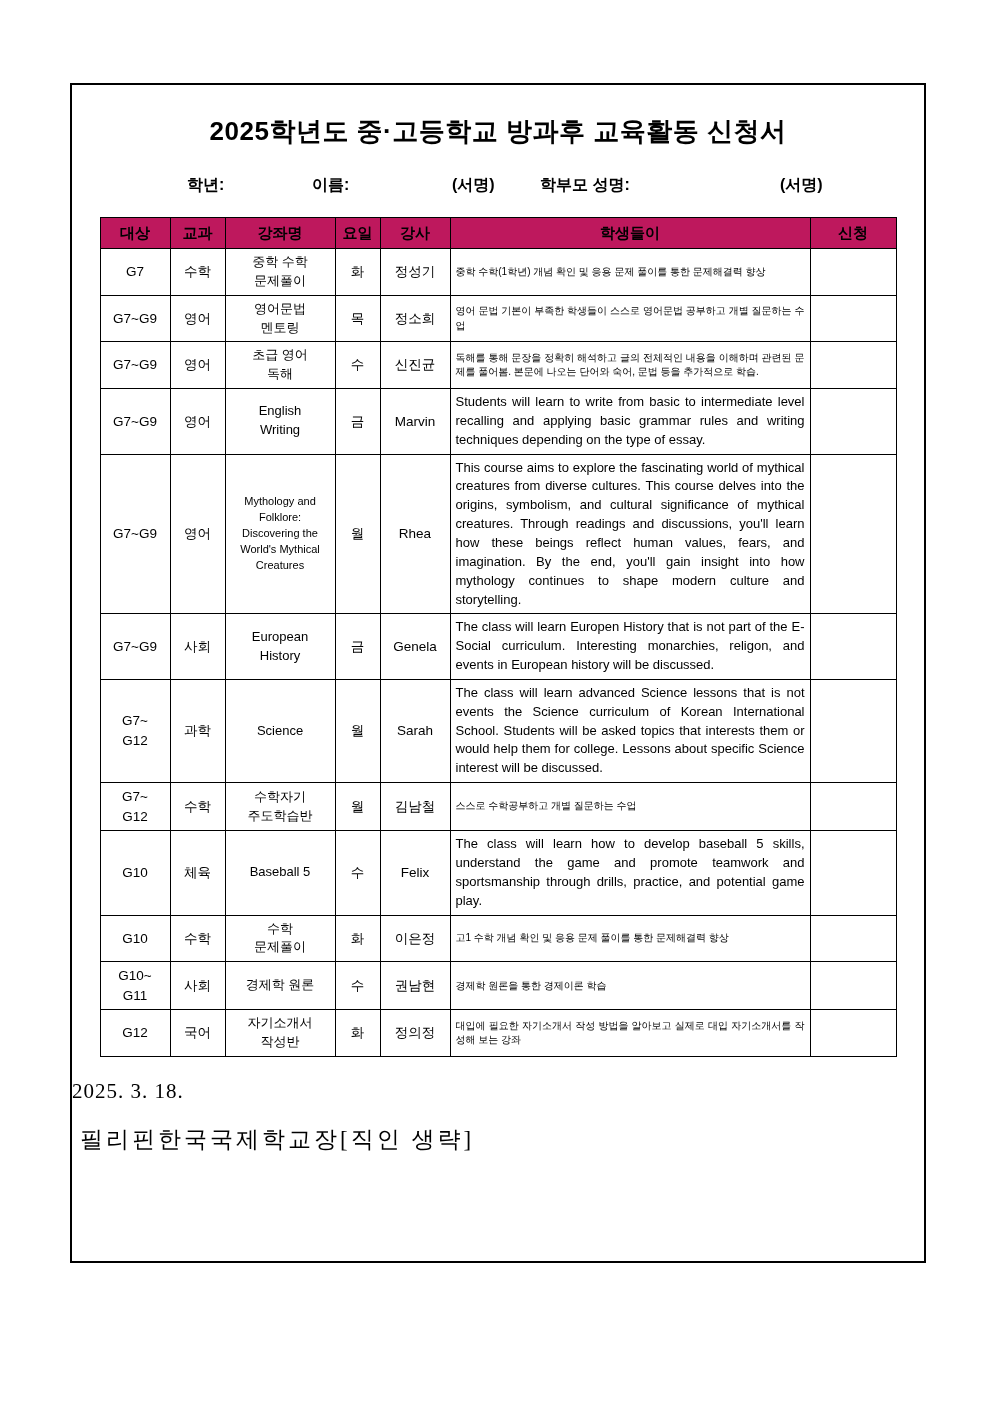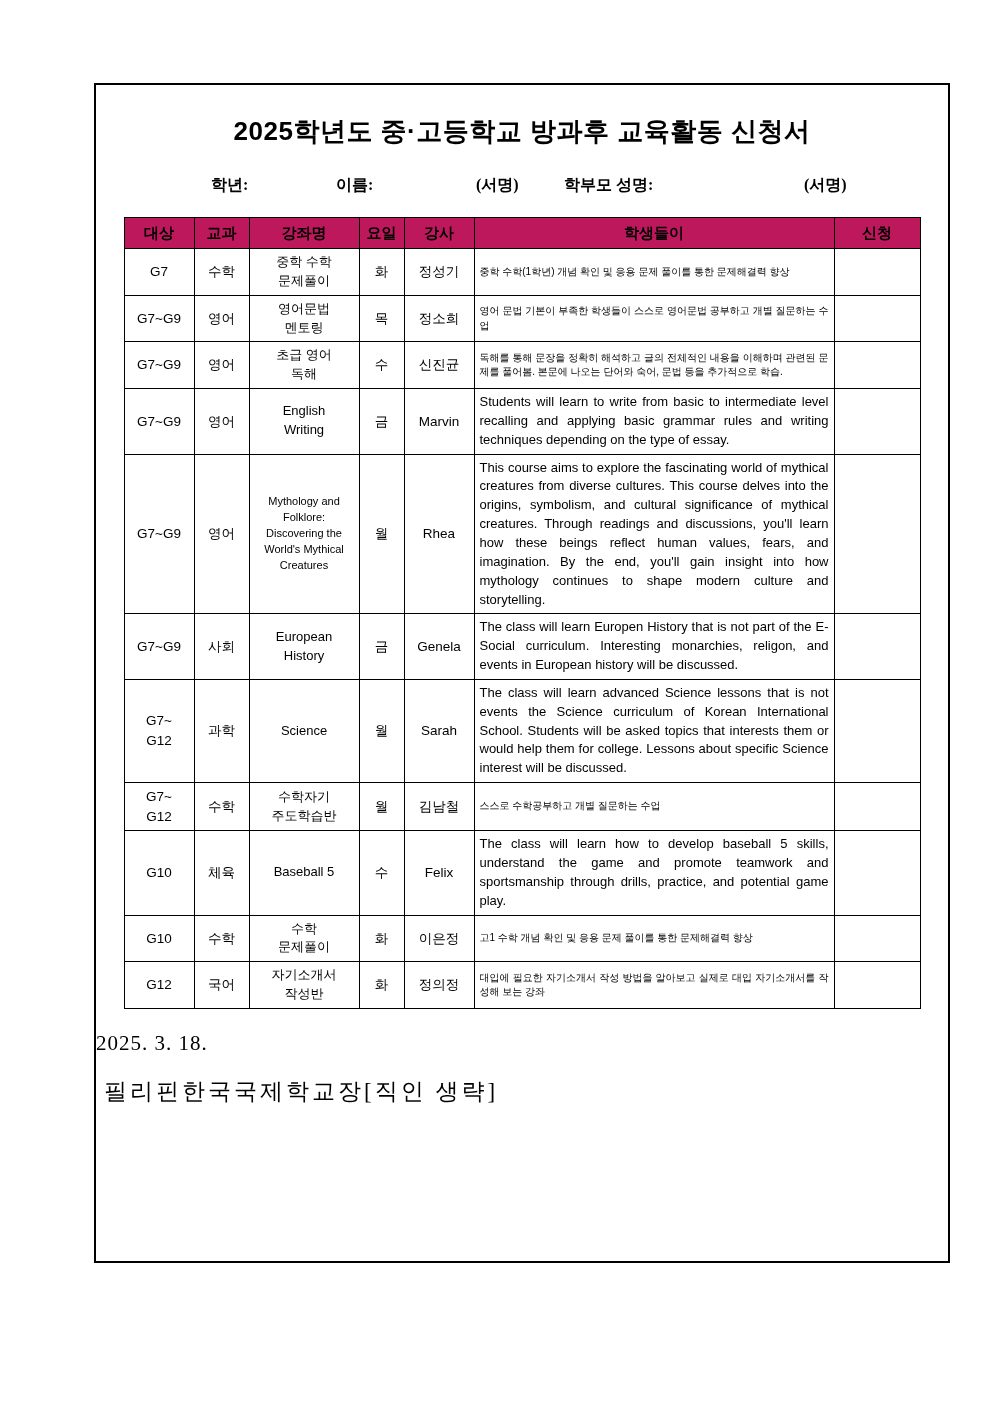--- a/index.html
+++ b/index.html
@@ -18,21 +18,20 @@
 
   
   #page-frame {
     position: absolute;
     left: 70px;
     top: 83px;
     width: 856px;
     height: 1180px;
     border: 2px solid #000000;
     box-sizing: border-box;
-    margin-left: 24px;
   }
 
   #doc-title {
     text-align: center;
     font-size: 26px;
     font-weight: bold;
     letter-spacing: 0.5px;
     margin-top: 29px;
   }
 
@@ -41,21 +40,20 @@
     position: relative;
     height: 34px;
     margin-top: 26px;
     font-size: 16px;
     font-weight: bold;
   }
   #form-line > span {
     position: absolute;
     top: 0;
     white-space: nowrap;
-    font-family: Liberation Serif, serif;
   }
   .f-grade  { left: 115px; }
   .f-name   { left: 240px; }
   .f-sign1  { left: 380px; }
   .f-parent { left: 468px; }
   .f-sign2  { left: 708px; }
 
   
   #course-table {
     border-collapse: collapse;
@@ -255,20 +253,30 @@
           <td class="cell-target  nowrap-pre">G10</td>
           <td class="cell-subject">수학</td>
           <td class="cell-course nowrap-pre">수학
 문제풀이</td>
           <td class="cell-day">화</td>
           <td class="cell-teacher">이은정</td>
           <td class="cell-desc ko">고1 수학 개념 확인 및 응용 문제 풀이를 통한 문제해결력 향상</td>
           <td class="cell-apply"></td>
         </tr>
         <tr>
+          <td class="cell-target  nowrap-pre">G10~
+G11</td>
+          <td class="cell-subject">사회</td>
+          <td class="cell-course nowrap-pre">경제학 원론</td>
+          <td class="cell-day">수</td>
+          <td class="cell-teacher">권남현</td>
+          <td class="cell-desc ko">경제학 원론을 통한 경제이론 학습</td>
+          <td class="cell-apply"></td>
+        </tr>
+        <tr>
           <td class="cell-target  nowrap-pre">G12</td>
           <td class="cell-subject">국어</td>
           <td class="cell-course nowrap-pre">자기소개서
 작성반</td>
           <td class="cell-day">화</td>
           <td class="cell-teacher">정의정</td>
           <td class="cell-desc ko">대입에 필요한 자기소개서 작성 방법을 알아보고 실제로 대입 자기소개서를 작성해 보는 강좌</td>
           <td class="cell-apply"></td>
         </tr>
       </tbody>

